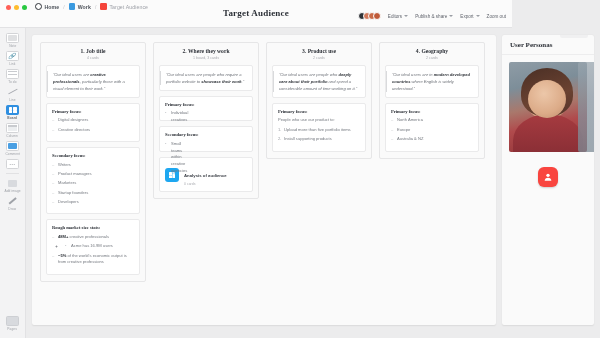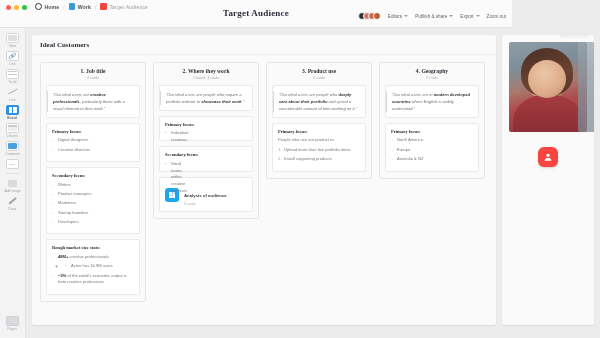--- a/index.html
+++ b/index.html
@@ -371,21 +371,20 @@
 
   <div class="tool" style="margin-bottom:6px">
     <span class="tool-glyph" style="background:#d8dade;border-color:#cdcfd3"></span>
     <span class="tool-label">Pages</span>
   </div>
 </div>
 
 <div class="canvas">
 
   <div class="ideal">
-    <div class="panel-head">Ideal Customers</div>
 
     <div class="cols">
 
       <div class="col">
         <div>
           <div class="col-title">1. Job title</div>
           <div class="col-sub">4 cards</div>
         </div>
 
         <div class="card quote-card">
@@ -507,20 +506,21 @@
     </div>
   </div>
 
   <div class="personas">
     <div style="position:relative">
       <div class="badge">
         <span>⇅</span>
         <span>Unsorted</span>
       </div>
     </div>
+    <div class="panel-head">User Personas</div>
 
     <div class="persona-body">
       <div class="persona-card">
         <div class="photo">
           <span class="hair"></span>
         </div>
         <div class="photo-peek"></div>
         <div class="avatar-badge">
           <svg viewBox="0 0 24 24" fill="#fff">
               <circle cx="12" cy="8" r="4"></circle>

